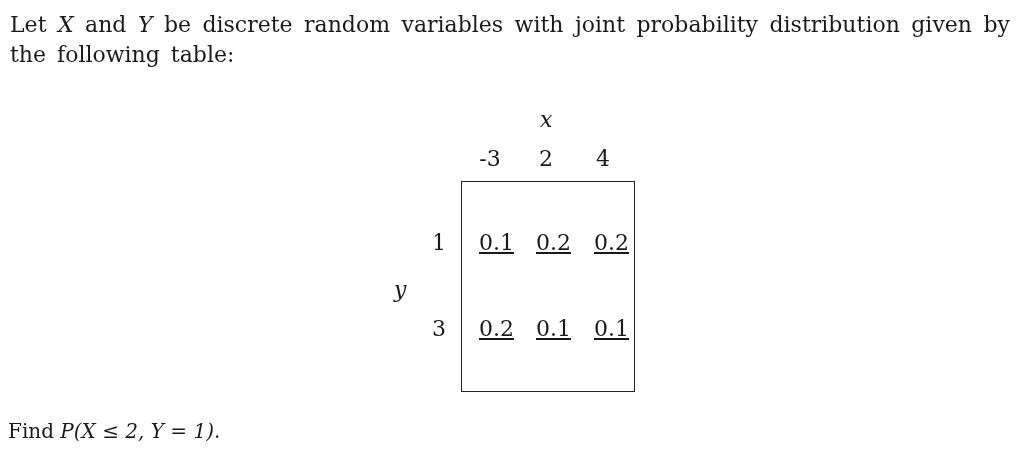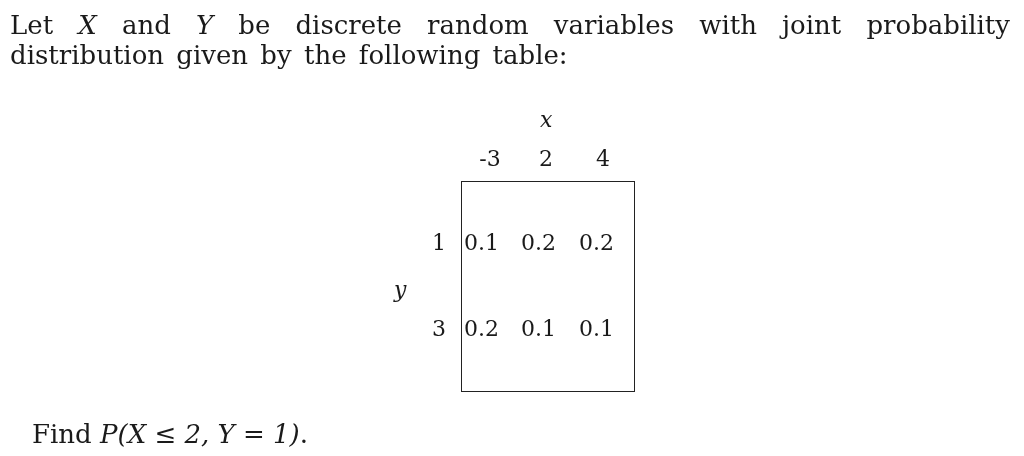--- a/index.html
+++ b/index.html
@@ -1,27 +1,27 @@
 <!DOCTYPE html>
 <html><head>
 <meta charset="utf-8">
 <style>
   html, body { margin:0; padding:0; background:#ffffff; }
   body { width:1024px; height:456px; position:relative; overflow:hidden;
          font-family:"DejaVu Serif","Liberation Serif",serif; color:#1a1a1a; }
-  .intro { position:absolute; left:10px; top:10px; width:1000px; font-size:26px; line-height:30px;
+  .intro { position:absolute; left:10px; top:10px; width:1000px; font-size:22px; line-height:30px;
            text-align:justify; text-align-last:left; word-spacing:4px; }
   .it { font-style:italic; }
   .xlabel { position:absolute; left:540px; top:107px; font-size:22px; font-style:italic; }
   .colhead { position:absolute; top:146px; font-size:22px; width:40px; text-align:center; }
   .box { position:absolute; left:461px; top:181px; width:172px; height:209px; border:1.5px solid #222; }
   .rowhead { position:absolute; left:432px; font-size:22px; }
   .ylabel { position:absolute; left:394px; top:277px; font-size:22px; font-style:italic; }
-  .cell { position:absolute; font-size:22px; width:50px; text-align:left; }
-  .question { position:absolute; left:32px; top:419px; font-size:26px; }
+  .cell { position:absolute; font-size:22px; width:50px; text-align:right;text-decoration:underline; }
+  .question { position:absolute; left:8px; top:419px; font-size:20px; }
 </style>
 </head>
 <body>
 
 <div class="intro">
   <span>Let </span><span class="it">X</span><span> and </span><span class="it">Y</span><span> be discrete random variables with joint probability distribution given by the following table:</span>
 </div>
 
 <div>
   <div class="xlabel">x</div>

